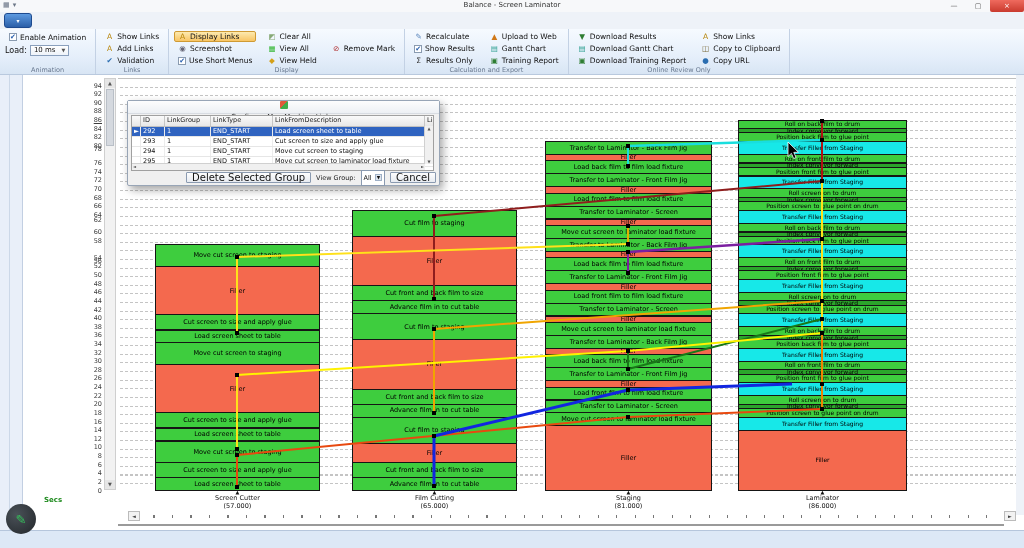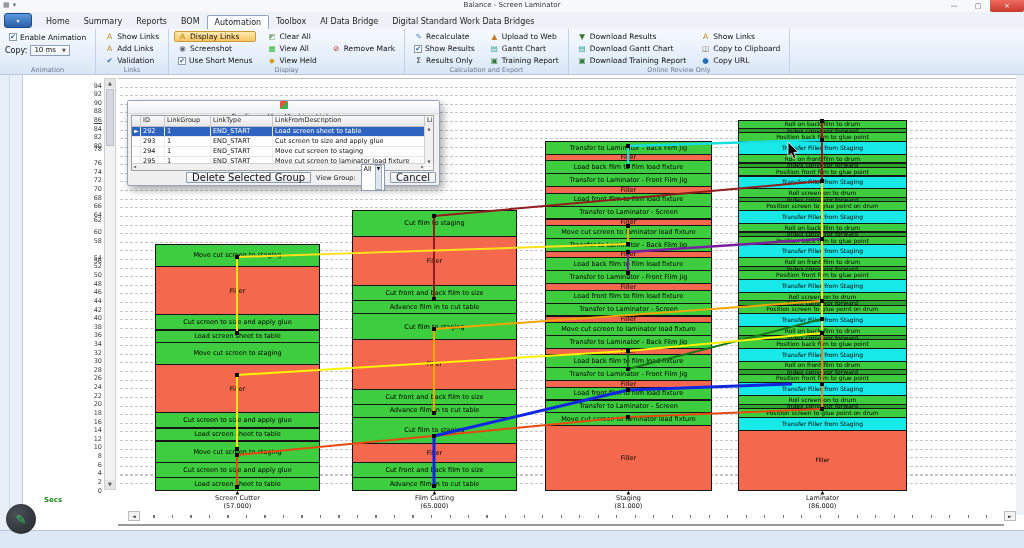--- a/index.html
+++ b/index.html
@@ -76,21 +76,21 @@
   .grow.sel{background:#2f63c0;}
   .grow.sel .gcell{color:#fff;}
   .gcell{box-sizing:border-box;flex:none;padding:0 2px;overflow:hidden;white-space:nowrap;font-size:6.5px;line-height:9px;border-right:1px solid #ececec;}
   .gvs{position:absolute;right:0;top:10px;width:8px;bottom:6px;background:#f0f0f0;border-left:1px solid #d0d0d0;font-size:4px;color:#555;}
   .gvs .a1{position:absolute;top:0;left:0;right:0;text-align:center;} .gvs .a2{position:absolute;bottom:0;left:0;right:0;text-align:center;}
   .ghs{position:absolute;left:0;right:8px;bottom:0;height:6px;background:#f0f0f0;border-top:1px solid #d0d0d0;font-size:4px;color:#555;}
   .ghs .a1{position:absolute;left:1px;top:0;} .ghs .a2{position:absolute;right:1px;top:0;}
   .dlg-footer{position:absolute;left:3px;right:3px;bottom:2px;height:11px;display:flex;align-items:center;justify-content:flex-end;gap:5px;}
   .dbtn{height:11px;box-sizing:border-box;border:1px solid #8a9ab0;background:linear-gradient(#fdfdfd,#e7ebf1);padding:0 5px;font-size:10px;display:flex;align-items:center;border-radius:1px;}
   .dlbl{font-size:6.5px;color:#222;}
-  .dsel{height:27px;box-sizing:border-box;border:1px solid #8a9ab0;background:#fff;padding:0 2px;font-size:6.5px;display:flex;gap:3px;}
+  .dsel{height:16px;box-sizing:border-box;border:1px solid #8a9ab0;background:#fff;padding:0 2px;font-size:6.5px;display:flex;align-items:center;gap:3px;}
   .dsel .arr{font-size:4.5px;background:#dfe6ef;border:1px solid #9fb0c6;padding:0 1px;}
 </style>
 </head>
 <body>
 
 <div id="app">
 
   <div class="titlebar">
     <div class="qat">
       <span>▦</span>
@@ -99,41 +99,31 @@
     <div class="wtitle">Balance - Screen Laminator</div>
     <div class="wbtns">
       <div class="wbtn">—</div>
       <div class="wbtn">▢</div>
       <div class="wbtn close">×</div>
     </div>
   </div>
 
   <div class="tabrow">
     <div class="appbtn">▾</div>
-    <div id="tabs" style="display: flex;">
-        <div class="tab">Home</div>
-        <div class="tab">Summary</div>
-        <div class="tab">Reports</div>
-        <div class="tab">BOM</div>
-        <div class="tab active">Automation</div>
-        <div class="tab">Toolbox</div>
-        <div class="tab">AI Data Bridge</div>
-        <div class="tab">Digital Standard Work Data Bridges</div>
-      </div>
   </div>
 
   <div class="ribbon" id="ribbon">
       <div class="group">
         <div class="rcol">
           <div class="rbtn">
             <span class="cb">✔</span>
             <span>Enable Animation</span>
           </div>
           <div class="speedrow">
-            <span>Copy:</span>
+            <span>Load:</span>
             <div class="rsel">
               <span>10 ms</span>
               <span class="arr">▼</span>
             </div>
           </div>
         </div>
         <div class="group-label">Animation</div>
       </div>
       <div class="group">
         <div class="rcol">

